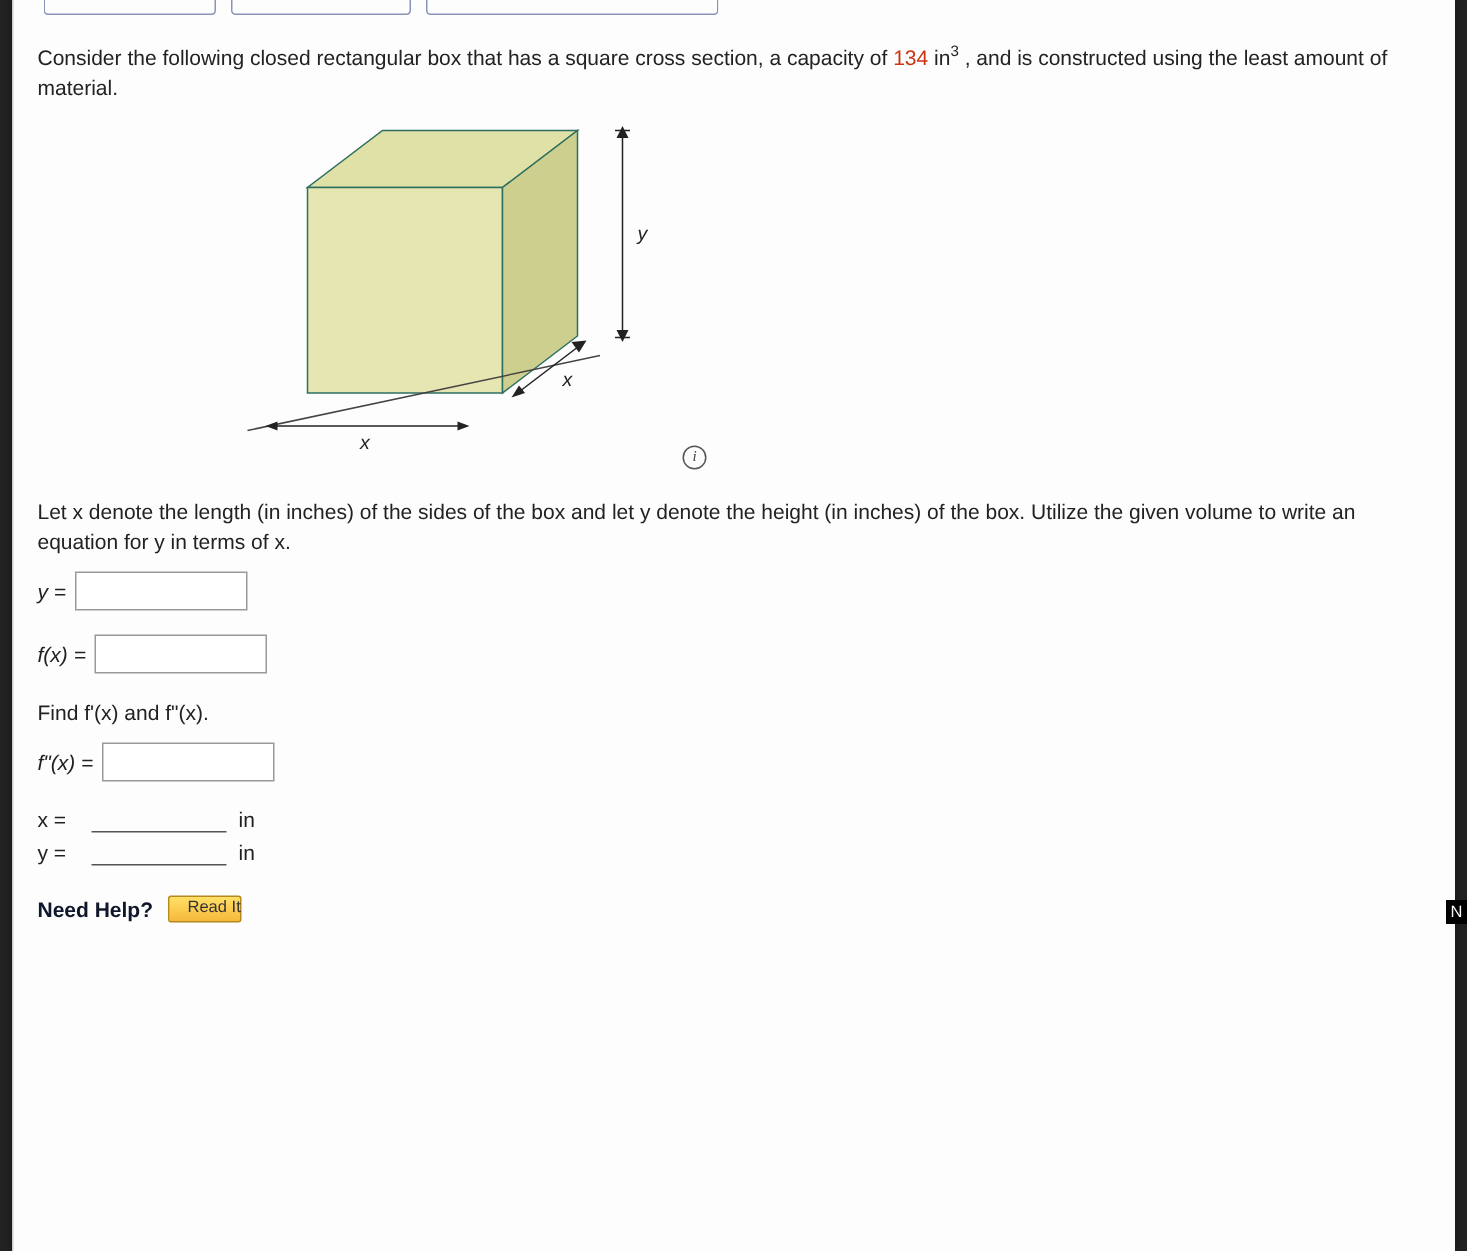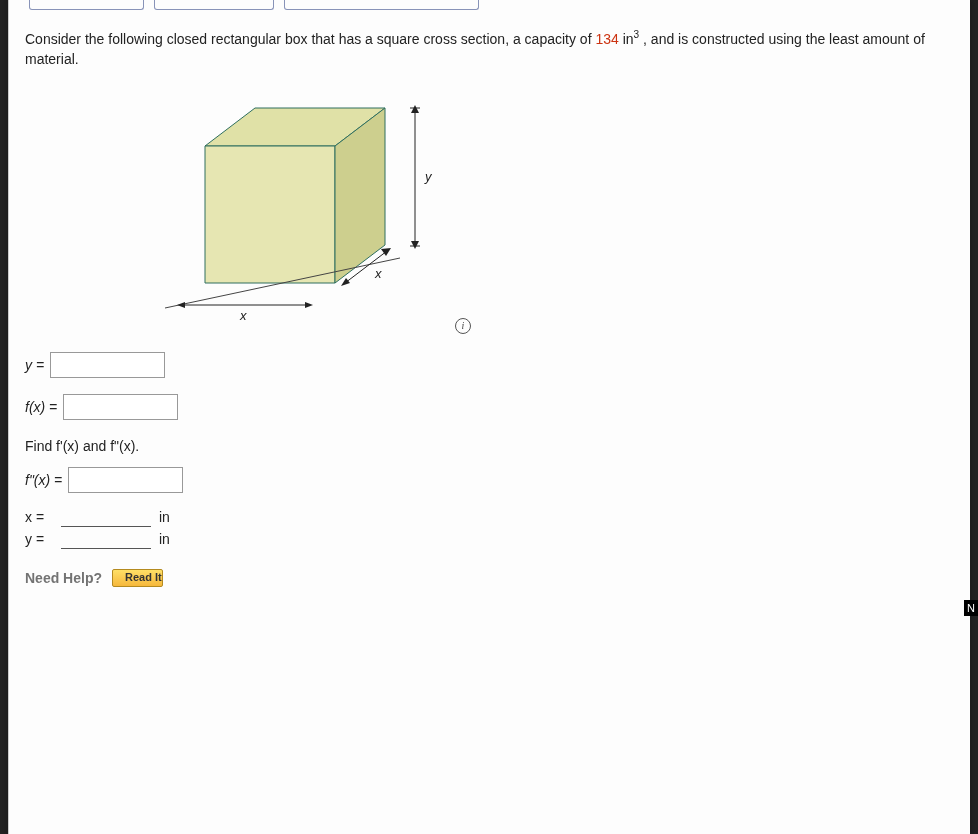--- a/index.html
+++ b/index.html
@@ -31,21 +31,21 @@
       border: 1px solid #8893b8;
       border-top: none;
       border-bottom-left-radius: 3px;
       border-bottom-right-radius: 3px;
       height: 10px;
     }
     .tab1 { width: 115px; }
     .tab2 { width: 120px; }
     .tab3 { width: 195px; }
     .content { padding: 18px 16px 0 16px; }
-    .problem-text { line-height: 1.45; margin-bottom: 25px; }
+    .problem-text { line-height: 1.45; margin-bottom: 4px; }
     .red { color: #cc3311; font-weight: 500; }
     .figure-wrap {
       padding: 4px 0 8px 130px;
       position: relative;
     }
     .figure { position: relative; width: 300px; height: 240px; }
     .info-icon {
       position: absolute;
       left: 300px;
       top: 220px;
@@ -92,29 +92,29 @@
       font-size: 14px;
       background: transparent;
     }
     .help-row {
       display: flex;
       align-items: center;
       gap: 10px;
       margin-top: 20px;
     }
     .need-help {
-      color: #737373;
+      color: #0f172a;
       font-weight: bold;
     }
     .read-it {
       background: linear-gradient(#ffe066, #f6b83c);
       border: 1px solid #b48a1f;
       padding: 1px 0 3px 12px;
       font-size: 11px;
-      font-weight: bold;
+      font-weight: normal;
       color: #333;
       border-radius: 2px;
       cursor: pointer;
     }
     sup { font-size: 0.72em; }
     .right-notch {
       position: absolute;
       right: -8px;
       top: 600px;
       background: #000;
@@ -168,20 +168,21 @@
           <line x1="255" y1="10" x2="265" y2="10" stroke="#222" stroke-width="1"></line>
           <polygon points="260,7 256,15 264,15" fill="#222"></polygon>
           <polygon points="260,151 256,143 264,143" fill="#222"></polygon>
           <line x1="255" y1="148" x2="265" y2="148" stroke="#222" stroke-width="1"></line>
           <text x="270" y="83" font-style="italic" font-size="13" fill="#222">y</text>
         </svg>
         <div class="info-icon">i</div>
       </div>
     </div>
 
+    <p class="sub">Let x denote the length (in inches) of the sides of the box and let y denote the height (in inches) of the box. Utilize the given volume to write an equation for y in terms of x.</p>
 
     <div class="row">
       <span class="lbl">y =</span>
       <input class="answer-input" type="text" style="">
     </div>
 
 
     <div class="row">
       <span class="lbl">f(x) =</span>
       <input class="answer-input" type="text" style="">

